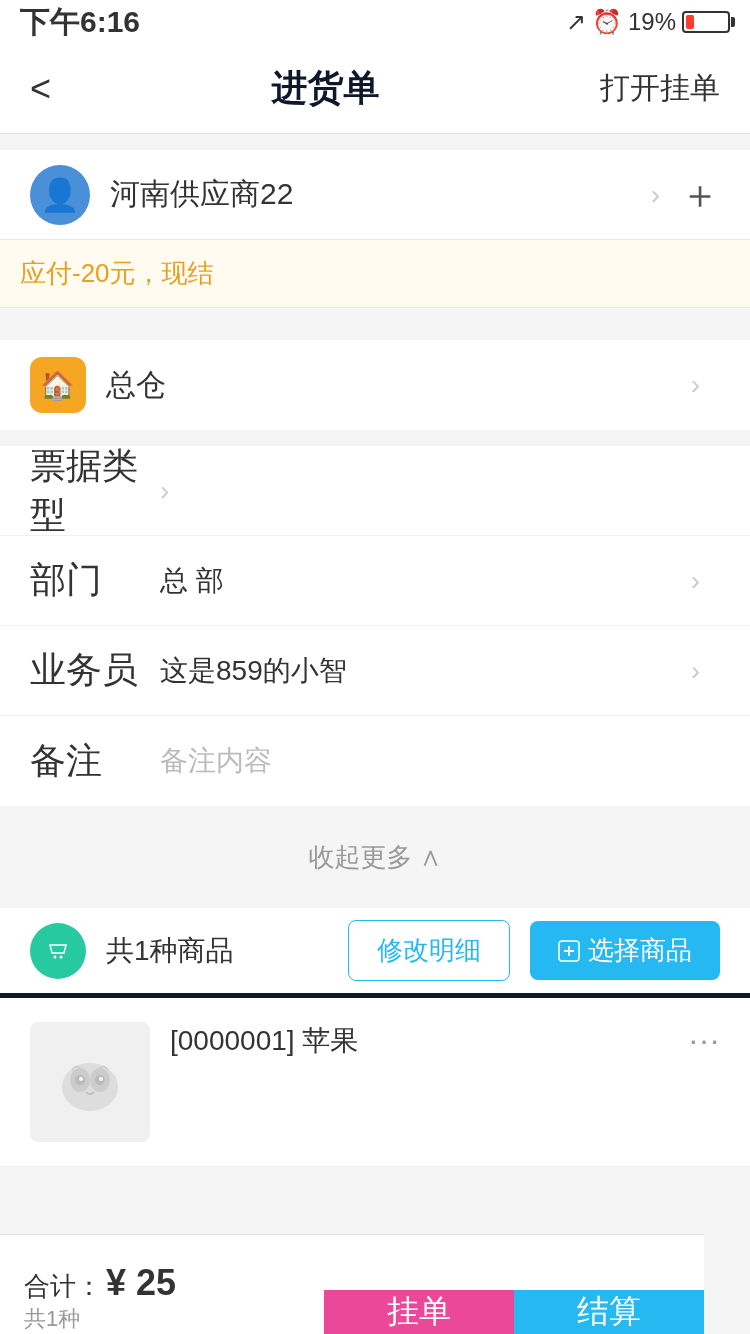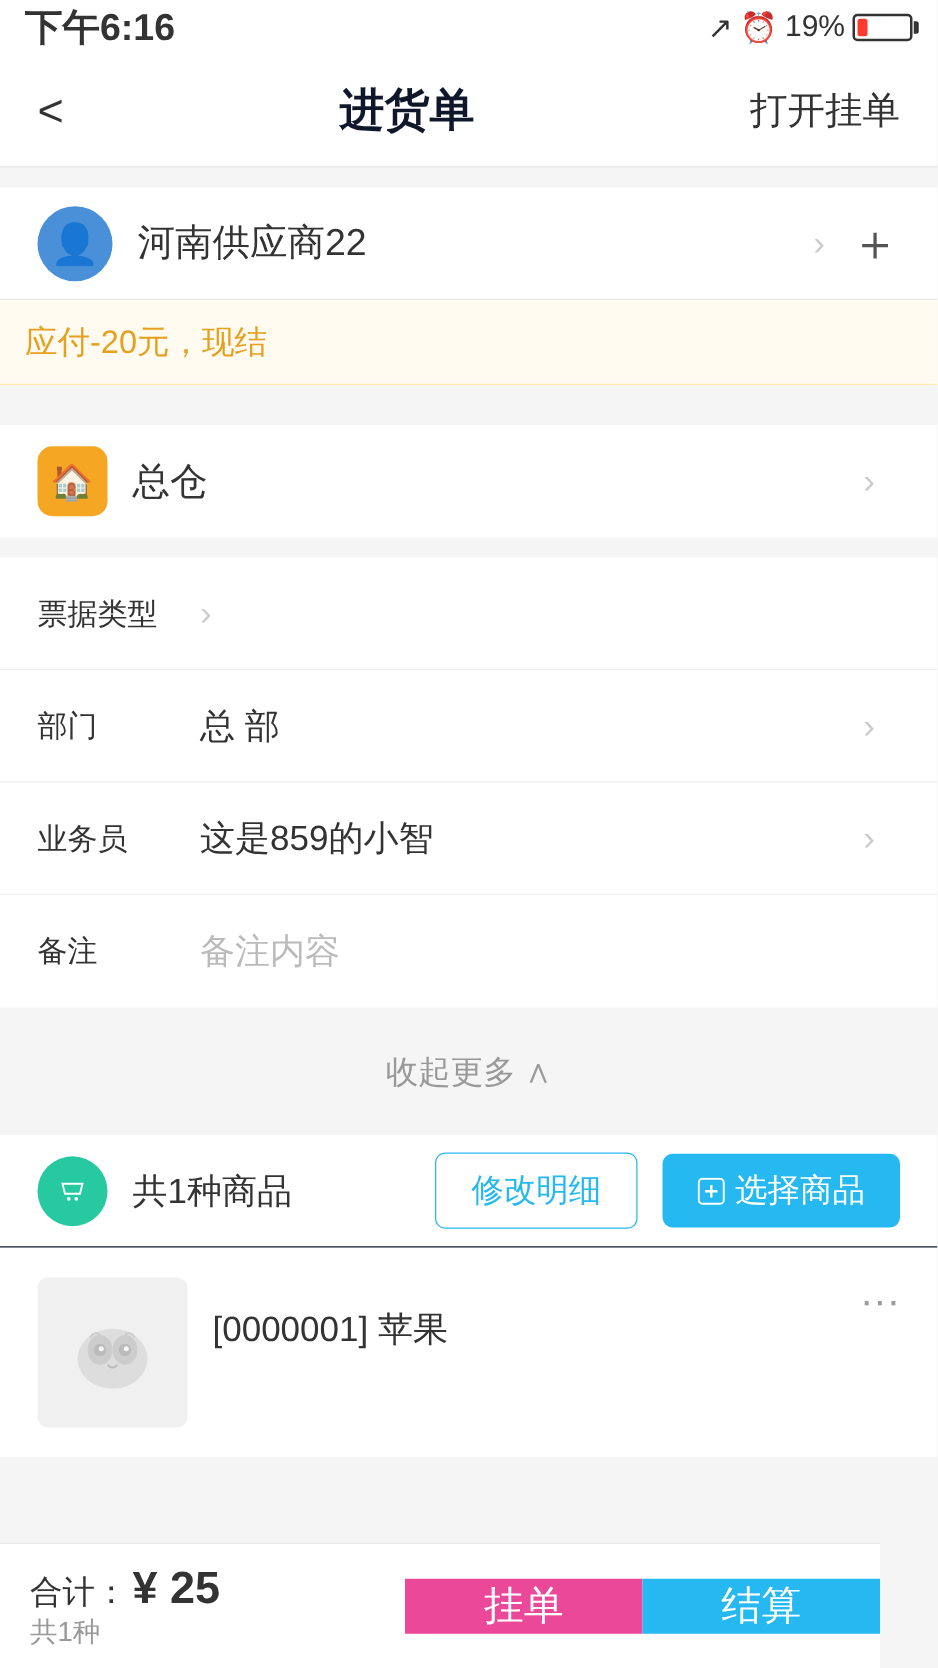--- a/index.html
+++ b/index.html
@@ -124,21 +124,21 @@
     .form-section { background: #fff; margin-top: 16px; }
     .form-row {
       display: flex;
       align-items: center;
       padding: 0 30px;
       height: 90px;
       border-bottom: 1px solid #f0f0f0;
     }
     .form-row:last-child { border-bottom: none; }
     .form-label {
-      font-size: 24px;
+      font-size: 36px;
       color: #333;
       width: 130px;
       flex-shrink: 0;
     }
     .form-value {
       flex: 1;
       font-size: 28px;
       color: #333;
     }
     .form-placeholder {
@@ -159,21 +159,21 @@
       color: #999;
     }
 
     
     .products-section { background: #fff; margin-top: 16px; }
     .products-header {
       display: flex;
       align-items: center;
       padding: 0 30px;
       height: 90px;
-      border-bottom: 1px solid #0f172a;
+      border-bottom: 5px solid #0f172a;
       gap: 20px;
     }
     .product-count-icon {
       width: 56px; height: 56px; border-radius: 50%; background: #26c9a0;
       display: flex; align-items: center; justify-content: center;
       flex-shrink: 0;
     }
     .product-count-label {
       flex: 1;
       font-size: 28px;
@@ -207,21 +207,21 @@
       border-bottom: 1px solid #f0f0f0;
     }
     .product-thumb {
       width: 120px; height: 120px; border-radius: 8px; background: #f0f0f0;
       display: flex; align-items: center; justify-content: center;
       flex-shrink: 0; margin-right: 20px; overflow: hidden;
     }
     .owl-logo {
       width: 80px; height: 80px; opacity: 0.5;
     }
-    .product-info { flex: 1; margin-top: 23px; }
+    .product-info { flex: 1; }
     .product-name {
       font-size: 28px;
       color: #333;
       margin-bottom: 12px;
     }
     .product-price {
       font-size: 26px;
       color: #333;
     }
     .price-highlight { color: #26b8f0; }
@@ -231,21 +231,21 @@
       margin-left: 10px;
     }
 
     
     .bottom-bar {
       position: fixed;
       bottom: 0;
       width: 704px;
       height: 100px;
       display: flex;
-      align-items: center;
+      align-items: flex-end;
       background: #fff;
       border-top: 1px solid #e0e0e0;
     }
     .total-section {
       flex: 1;
       display: flex;
       flex-direction: column;
       justify-content: center;
       padding: 0 24px;
     }

